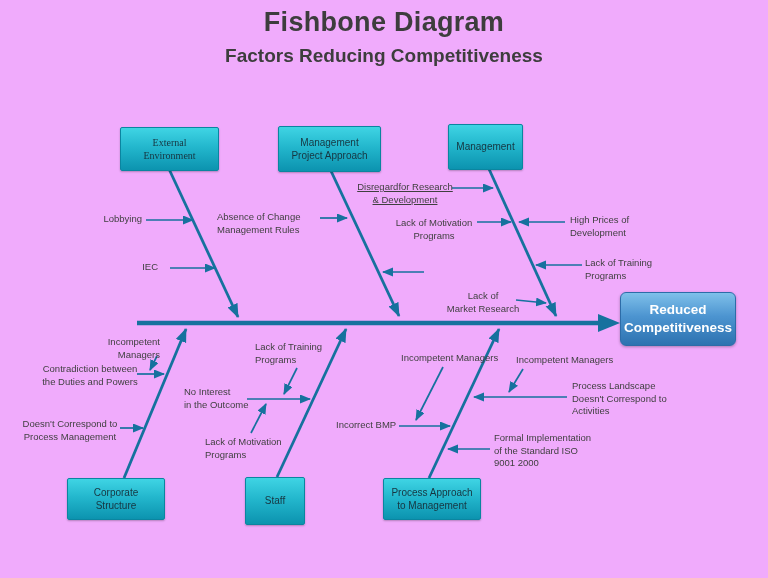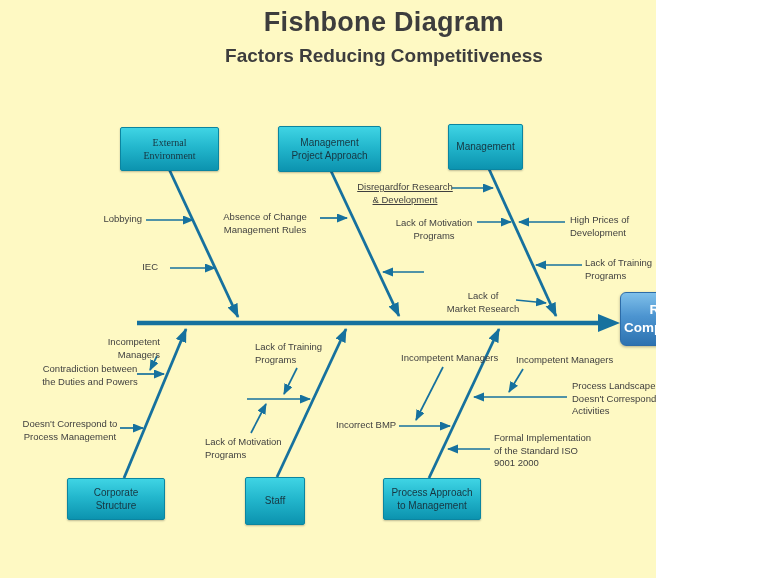--- a/index.html
+++ b/index.html
@@ -1,17 +1,17 @@
 <!DOCTYPE html>
 <html><head>
 <meta charset="utf-8">
 <style>
   html,body{margin:0;padding:0;background:#fff;}
   .stage{
-    position:relative;width:656px;height:578px;background:#fef9c3;
+    position:relative;width:768px;height:578px;background:#f0abfc;
     font-family:"Liberation Sans",sans-serif;overflow:hidden;
   }
   .title{
     position:absolute;top:7px;left:0;width:768px;text-align:center;
     font-size:27px;font-weight:700;color:#3d3d3d;letter-spacing:.3px;
   }
   .subtitle{
     position:absolute;top:45px;left:0;width:768px;text-align:center;
     font-size:19px;font-weight:700;color:#3d3d3d;
   }
@@ -41,21 +41,21 @@
     color:#ffffff;font-size:13.5px;font-weight:700;line-height:1.3;
     text-align:center;white-space:pre-line;
   }
 
   .cause{
     position:absolute;font-size:9.5px;line-height:1.34;color:#3f3f3f;
     white-space:pre-line;
   }
   .c-lobbying {left:70px; top:213px;width:72px; text-align:right;}
   .c-iec      {left:88px; top:261px;width:70px; text-align:right;}
-  .c-absence  {left:217px;top:211px;width:96px; text-align:center;}
+  .c-absence  {left:217px;top:211px;width:96px; text-align:left;}
   .c-disregard{left:355px;top:181px;width:100px;text-align:center;text-decoration:underline;}
   .c-motiv-m  {left:390px;top:217px;width:88px; text-align:center;}
   .c-highpr   {left:570px;top:214px;width:80px; text-align:left;}
   .c-pmbok    {left:427px;top:254px;width:112px;text-align:left;}
   .c-train-m  {left:585px;top:257px;width:80px; text-align:left;}
   .c-market   {left:446px;top:290px;width:74px; text-align:center;}
   .c-incomp-c {left:96px;top:336px;width:64px; text-align:right;}
   .c-contra   {left:38px; top:363px;width:104px;text-align:center;}
   .c-doesnt   {left:18px; top:418px;width:104px;text-align:center;}
   .c-train-s  {left:255px;top:341px;width:80px; text-align:left;}
@@ -148,20 +148,22 @@
   <div class="cause c-market">Lack of
 Market Research</div>
   <div class="cause c-incomp-c">Incompetent
 Managers</div>
   <div class="cause c-contra">Contradiction between
 the Duties and Powers</div>
   <div class="cause c-doesnt">Doesn't Correspond to
 Process Management</div>
   <div class="cause c-train-s">Lack of Training
 Programs</div>
+  <div class="cause c-nointer">No Interest
+in the Outcome</div>
   <div class="cause c-motiv-s">Lack of Motivation
 Programs</div>
   <div class="cause c-bmp">Incorrect BMP</div>
   <div class="cause c-incomp-l">Incompetent Managers</div>
   <div class="cause c-incomp-r">Incompetent Managers</div>
   <div class="cause c-landsc">Process Landscape
 Doesn't Correspond to
 Activities</div>
   <div class="cause c-formal">Formal Implementation
 of the Standard ISO

